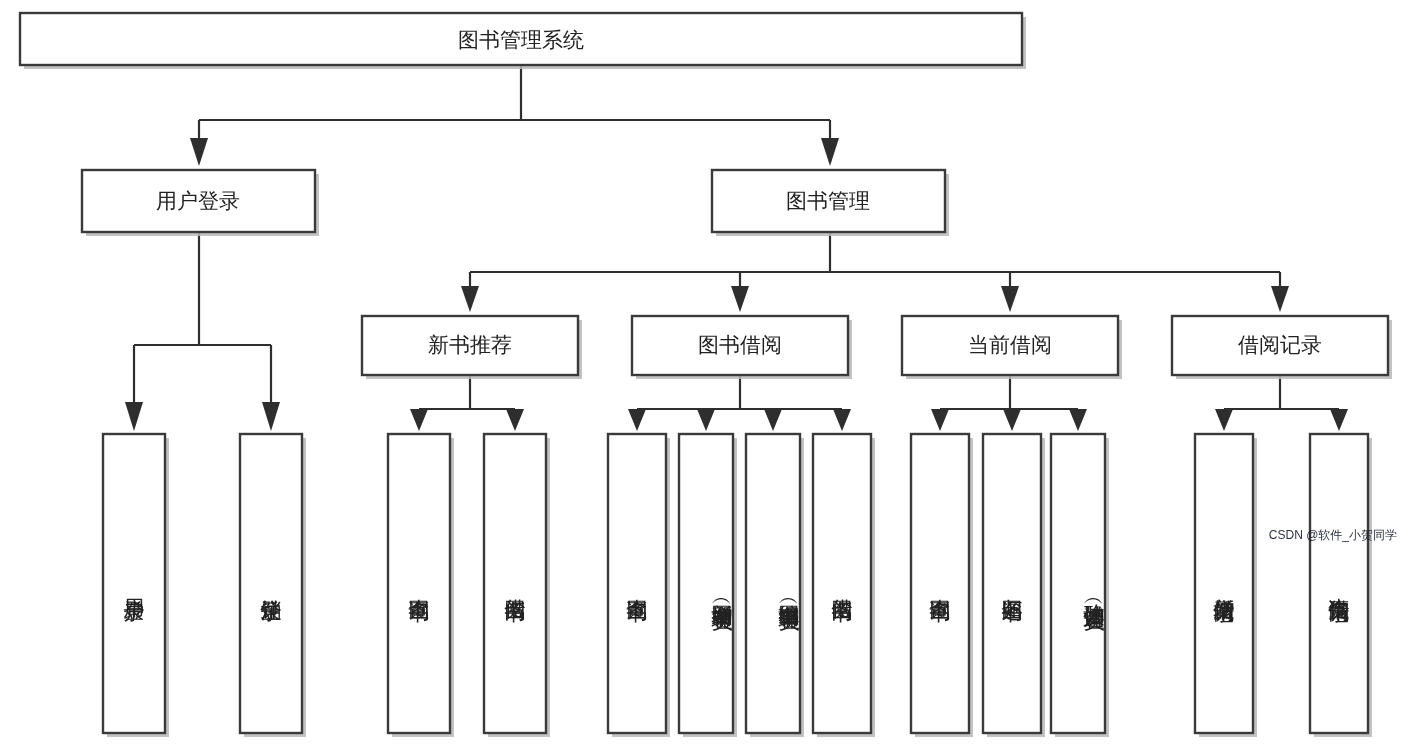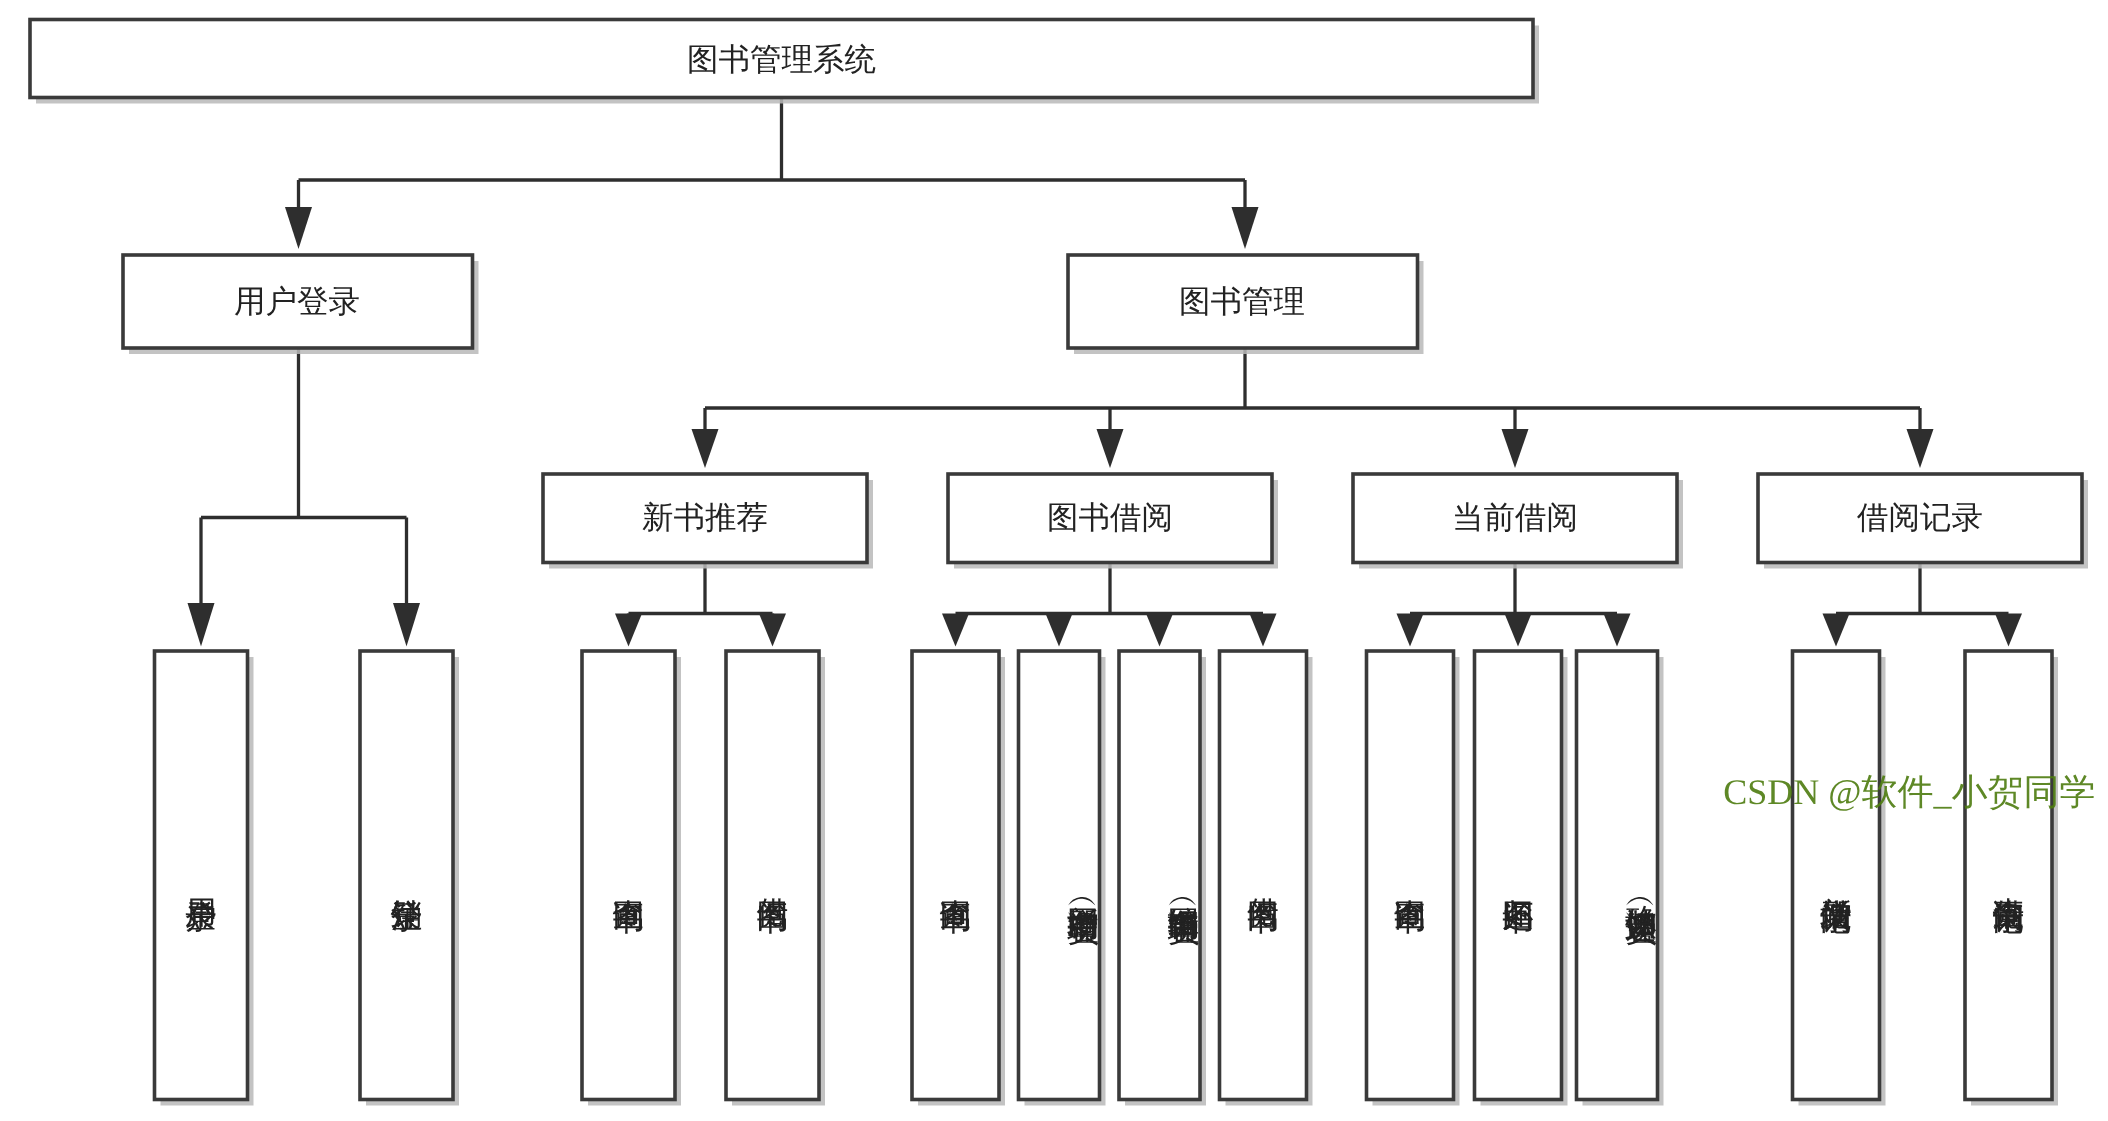--- a/index.html
+++ b/index.html
@@ -68,23 +68,23 @@
     align-items: center;
     justify-content: center;
     text-align: center;
     white-space: nowrap;
     pointer-events: none;
   }
   #watermark {
     position: absolute;
     right: 8px;
     bottom: 4px;
-    font-family: Liberation Serif, serif;
-    font-size: 24px;
-    color: #4d7c0f;
+    font-family: Liberation Sans, sans-serif;
+    font-size: 12px;
+    color: #0f172a;
     white-space: nowrap;
     opacity: 0.9;
   }
 </style>
 </head>
 <body>
 
 <div id="diagram-root">
 
   <svg id="tree-svg" viewBox="0 0 1405 747">

